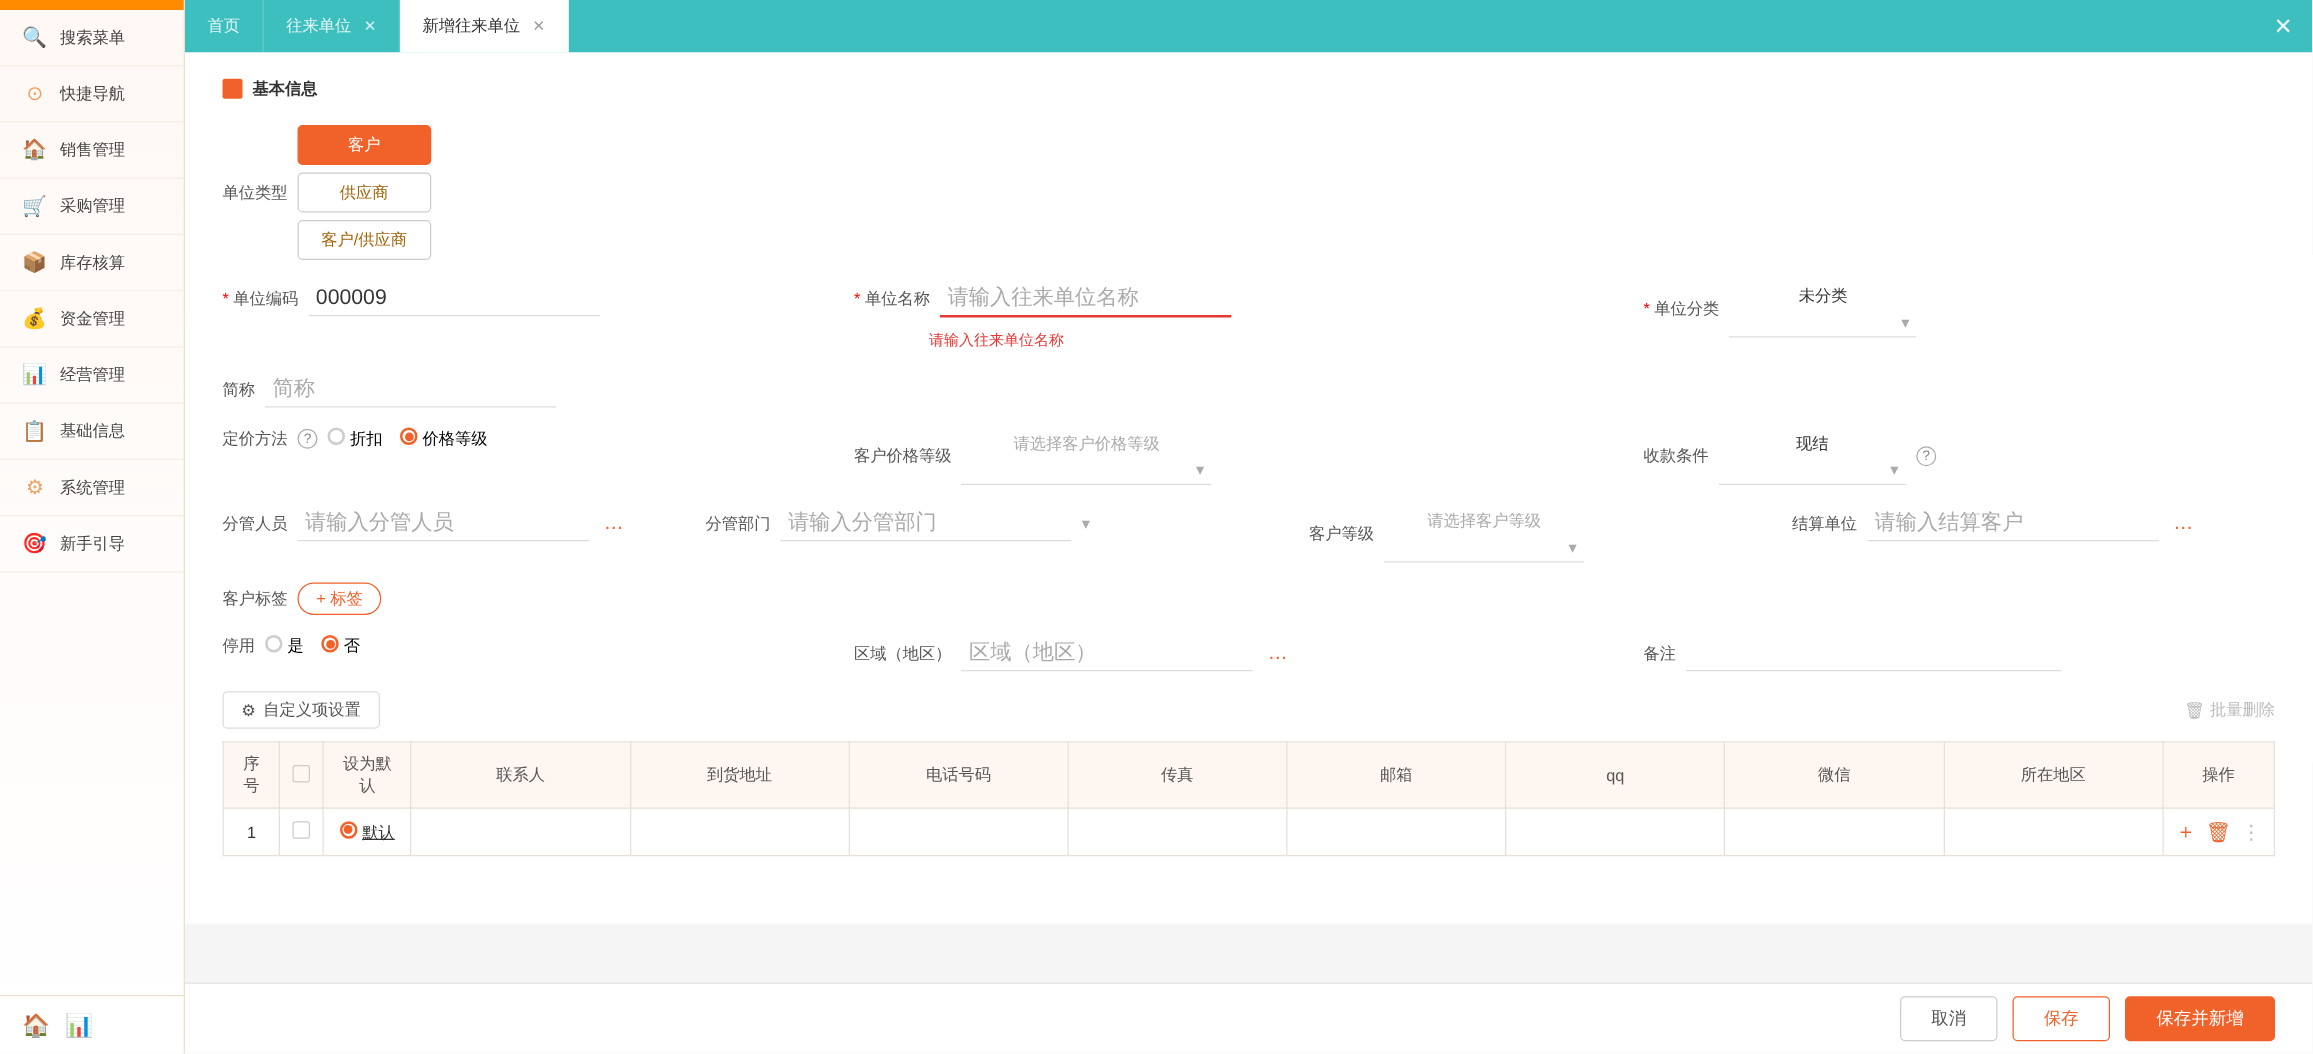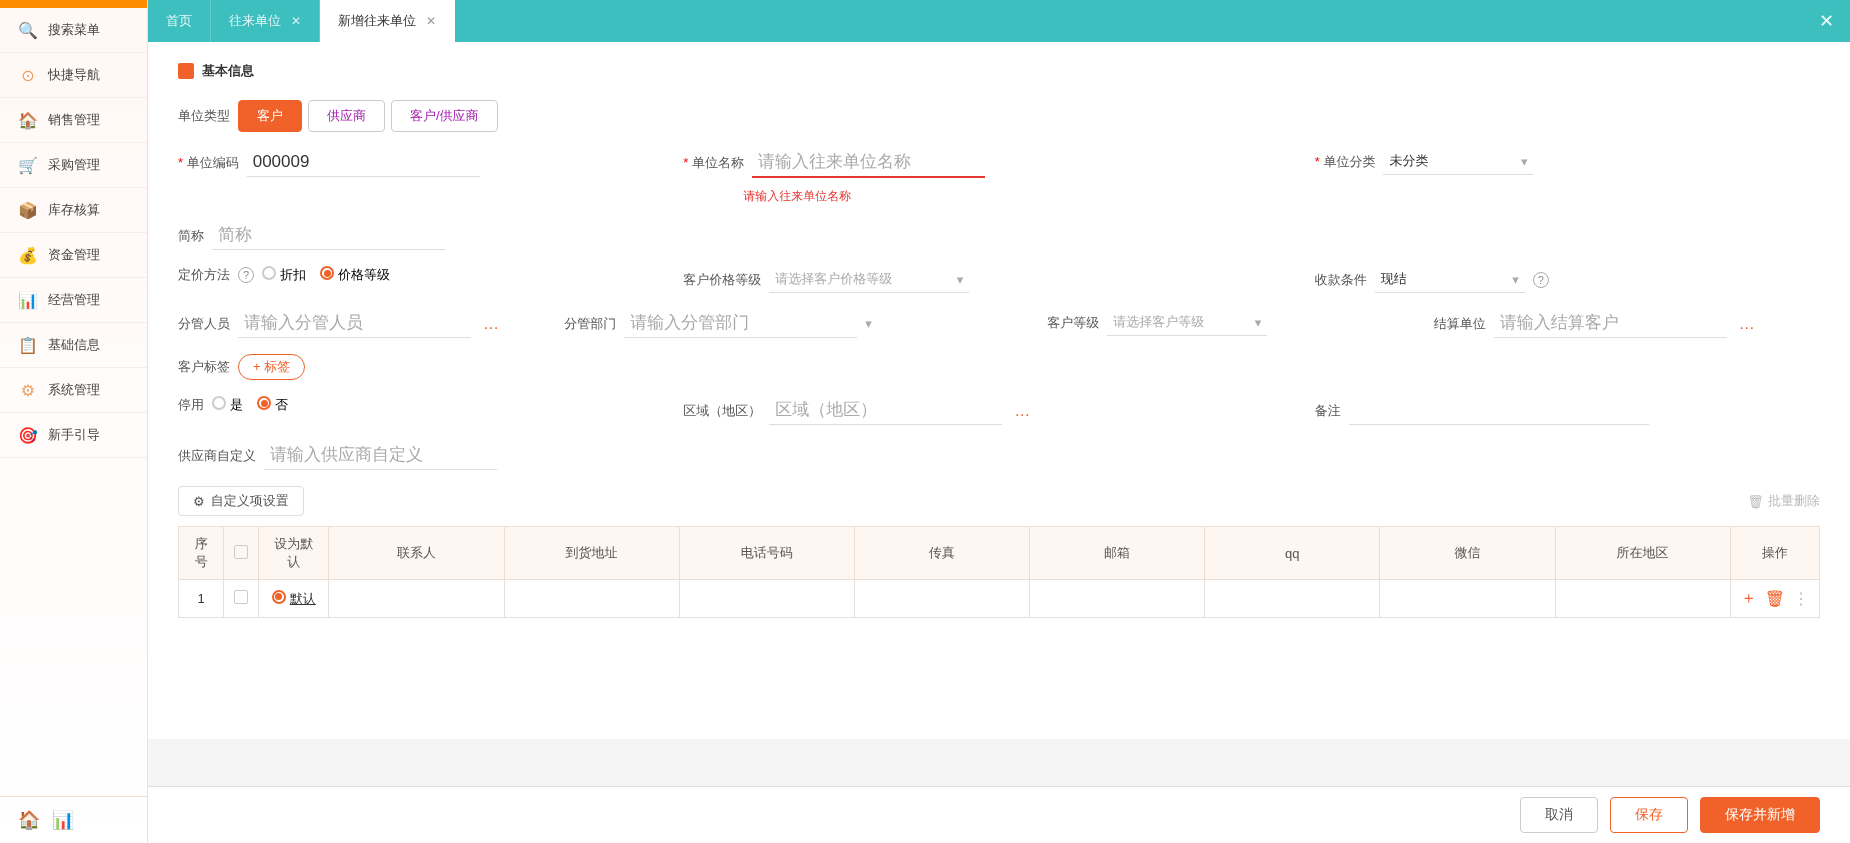--- a/index.html
+++ b/index.html
@@ -162,44 +162,46 @@
 
     .form-select {
       display: flex;
       align-items: center;
       gap: 4px;
       border-bottom: 1px solid #ddd;
       padding: 4px 6px;
       min-width: 150px;
       cursor: pointer;
       color: #aaa;
+      flex-direction: column;
     }
     .form-select .val { color: #333; }
     .form-select .arrow { margin-left: auto; color: #aaa; }
 
     .btn-group {
       display: flex;
       gap: 6px;
       margin-bottom: 16px;
+      flex-direction: column;
     }
     .btn {
       padding: 6px 18px;
       border-radius: 4px;
       border: 1px solid #ddd;
       cursor: pointer;
       font-size: 13px;
     }
     .btn-orange {
       background: #f0622a;
       color: #fff;
       border-color: #f0622a;
     }
     .btn-outline {
       background: #fff;
-      color: #a21caf;
+      color: #a16207;
       border-color: #ccc;
     }
 
     .radio-group {
       display: flex;
       align-items: center;
       gap: 14px;
     }
     .radio-item {
       display: flex;
@@ -551,26 +553,20 @@
         <span class="form-label">区域（地区）</span>
         <input class="form-input" type="text" style="min-width: 180px;" placeholder="区域（地区）">
         <span class="ellipsis-btn">…</span>
       </div>
       <div class="form-field" style="flex:1.2;">
         <span class="form-label">备注</span>
         <input class="form-input" type="text" style="min-width: 300px;">
       </div>
     </div>
 
-    <div class="form-row">
-      <div class="form-field" style="flex:1.2;">
-        <span class="form-label">供应商自定义</span>
-        <input class="form-input" type="text" style="min-width: 220px;" placeholder="请输入供应商自定义">
-      </div>
-    </div>
 
     <div class="custom-settings-bar">
       <button class="custom-settings-btn">
         <span>⚙</span>
         <span>自定义项设置</span>
       </button>
       <div class="batch-delete-btn">
         <span>🗑</span>
         <span>批量删除</span>
       </div>

